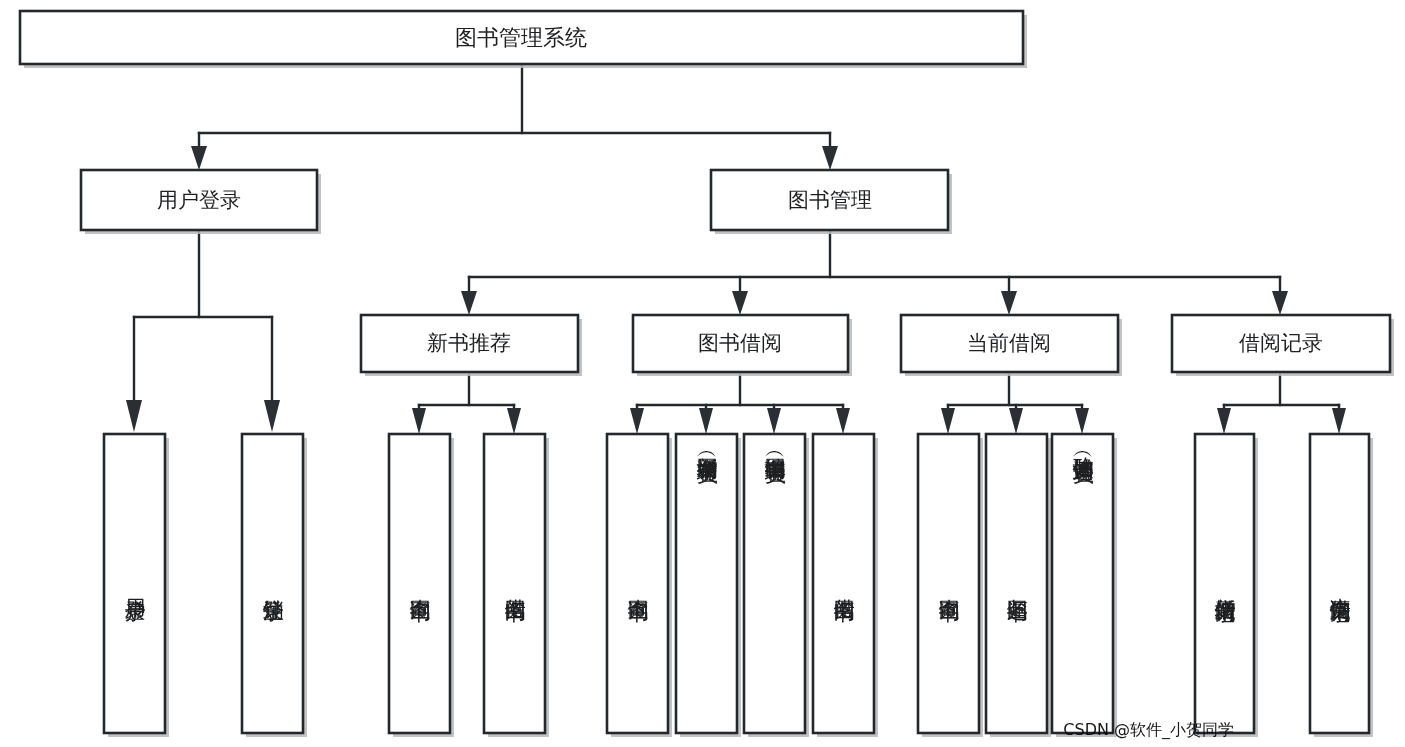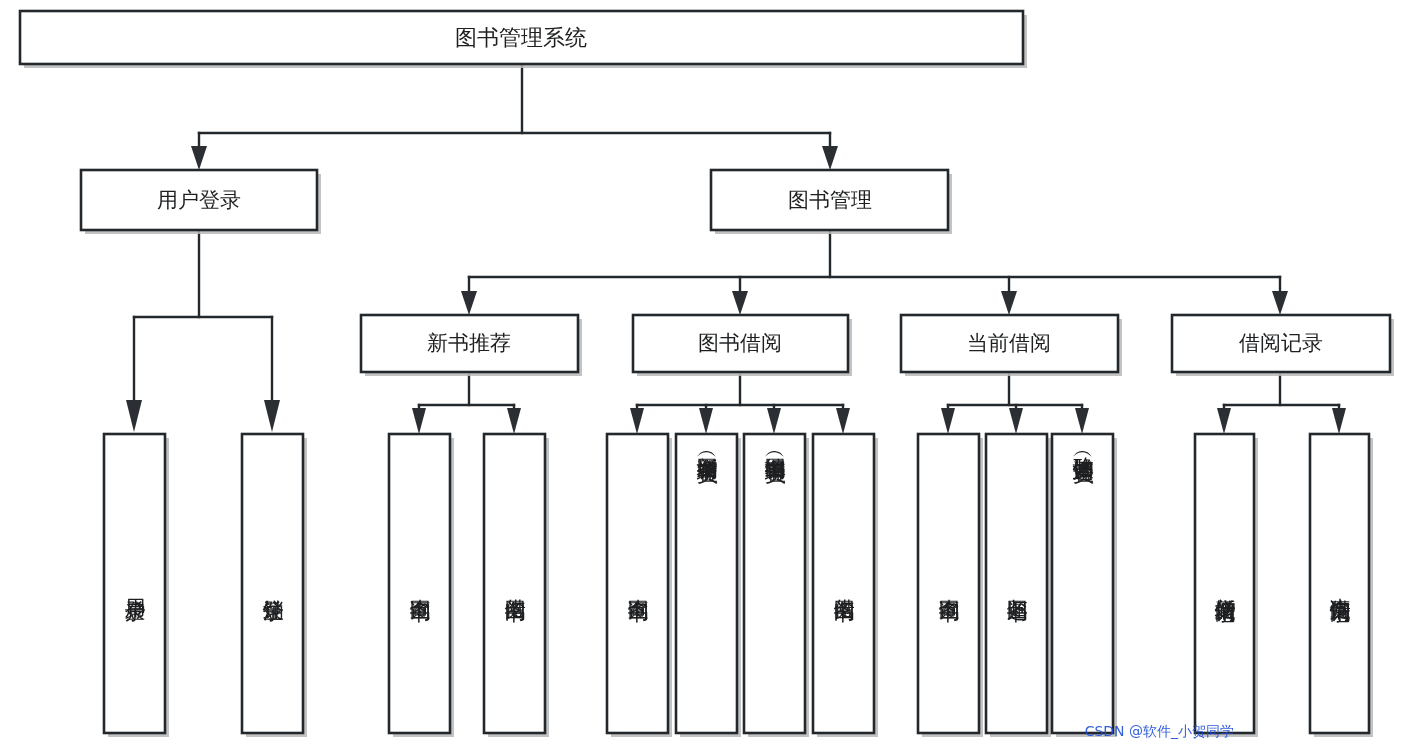--- a/index.html
+++ b/index.html
@@ -71,22 +71,22 @@
     letter-spacing: 1px;
     color: #1d1f21;
     white-space: nowrap;
     text-align: center;
   }
   .watermark {
     position: absolute;
     right: 8px;
     bottom: 6px;
     font-family: "DejaVu Sans", "Liberation Sans", sans-serif;
-    font-size: 14px;
-    color: #1d4ed8;
+    font-size: 16px;
+    color: #000000;
     opacity: 0.9;
     white-space: nowrap;
   }
 </style>
 </head>
 <body>
 
 <div id="diagram-root">
 
   <svg class="diagram-canvas" viewBox="0 0 1405 747" xmlns="http://www.w3.org/2000/svg">

